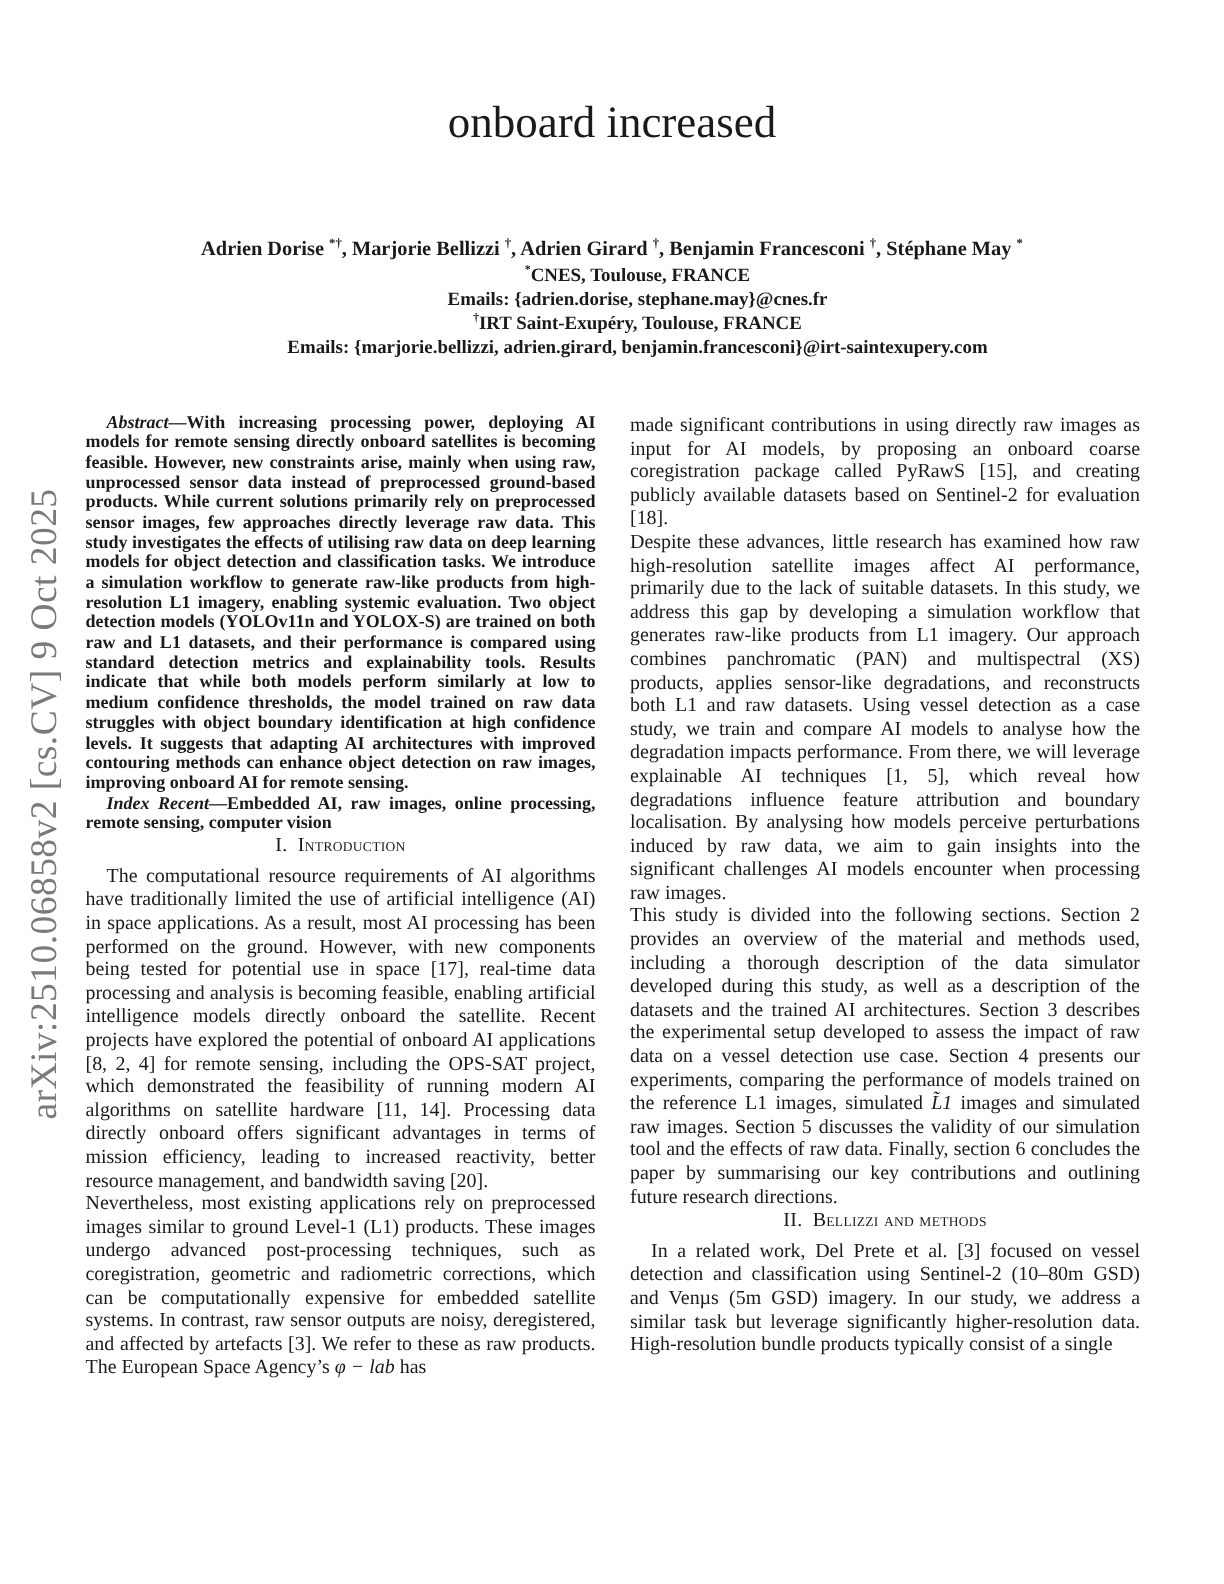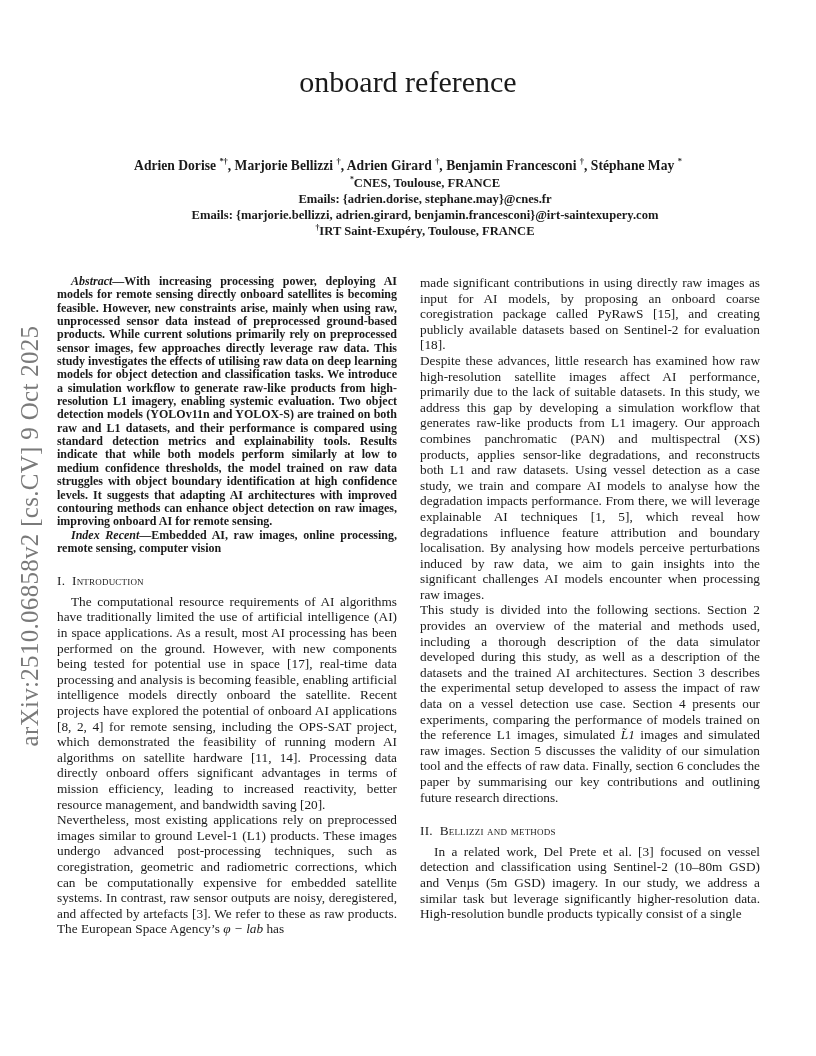--- a/index.html
+++ b/index.html
@@ -57,44 +57,44 @@
     text-align: justify;
   }
   .col p { margin: 0; }
   p.indent { text-indent: 14px; }
   p.gap { margin-top: 0; }
   p[data-name="abstract"], p[data-name="index-terms"] {
     font-size: 12px;
     line-height: 13.35px;
   }
   .sec-heading {
-    text-align: left;
+    text-align: center;
     font-variant: small-caps;
-    margin-top: 18px;
+    margin-top: 0;
     margin-bottom: 5px;
     letter-spacing: 0.2px;
   }
   .st-b  { font-weight: bold; }
   .st-i  { font-style: italic; }
   .st-bi { font-weight: bold; font-style: italic; }
 </style>
 </head>
 <body>
 
 <div class="page" data-name="paper-page">
   <div class="arxiv-watermark" data-name="arxiv-watermark" style="color: rgb(122, 122, 122);">arXiv:2510.06858v2 [cs.CV] 9 Oct 2025</div>
   <div class="title" id="title" data-name="paper-title">
-      <div data-name="title-line">onboard reference</div>
+      <div data-name="title-line">onboard increased</div>
     </div>
   <div class="authors" id="authors" data-name="author-block">
       <div class="author-names" data-name="author-names"><span data-name="text-segment">Adrien Dorise </span><sup data-name="text-segment">*†</sup><span data-name="text-segment">, Marjorie Bellizzi </span><sup data-name="text-segment">†</sup><span data-name="text-segment">, Adrien Girard </span><sup data-name="text-segment">†</sup><span data-name="text-segment">, Benjamin Francesconi </span><sup data-name="text-segment">†</sup><span data-name="text-segment">, Stéphane May </span><sup data-name="text-segment">*</sup></div>
       <div class="affiliation" data-name="affiliation-cnes"><sup data-name="text-segment">*</sup><span data-name="text-segment">CNES, Toulouse, FRANCE</span></div>
       <div class="affiliation" data-name="email-cnes"><span data-name="text-segment">Emails: {adrien.dorise, stephane.may}@cnes.fr</span></div>
+      <div class="affiliation" data-name="affiliation-irt"><sup data-name="text-segment">†</sup><span data-name="text-segment">IRT Saint-Exupéry, Toulouse, FRANCE</span></div>
       <div class="affiliation" data-name="email-irt"><span data-name="text-segment">Emails: {marjorie.bellizzi, adrien.girard, benjamin.francesconi}@irt-saintexupery.com</span></div>
-      <div class="affiliation" data-name="affiliation-irt"><sup data-name="text-segment">†</sup><span data-name="text-segment">IRT Saint-Exupéry, Toulouse, FRANCE</span></div>
     </div>
   <div class="columns" data-name="two-column-body">
     <div class="col" id="col-left" data-name="left-column">
         <p class="para indent" data-name="abstract"><span class="st-bi" data-name="text-segment">Abstract</span><span class="st-b" data-name="text-segment">—With increasing processing power, deploying AI models for remote sensing directly onboard satellites is becoming feasible. However, new constraints arise, mainly when using raw, unprocessed sensor data instead of preprocessed ground-based products. While current solutions primarily rely on preprocessed sensor images, few approaches directly leverage raw data. This study investigates the effects of utilising raw data on deep learning models for object detection and classification tasks. We introduce a simulation workflow to generate raw-like products from high-resolution L1 imagery, enabling systemic evaluation. Two object detection models (YOLOv11n and YOLOX-S) are trained on both raw and L1 datasets, and their performance is compared using standard detection metrics and explainability tools. Results indicate that while both models perform similarly at low to medium confidence thresholds, the model trained on raw data struggles with object boundary identification at high confidence levels. It suggests that adapting AI architectures with improved contouring methods can enhance object detection on raw images, improving onboard AI for remote sensing.</span></p>
         <p class="para indent" data-name="index-terms"><span class="st-bi" data-name="text-segment">Index Recent</span><span class="st-b" data-name="text-segment">—Embedded AI, raw images, online processing, remote sensing, computer vision</span></p>
         <div class="sec-heading" data-name="section-heading-introduction"><span data-name="text-segment">I. Introduction</span></div>
         <p class="para indent" data-name="paragraph-intro-1"><span data-name="text-segment">The computational resource requirements of AI algorithms have traditionally limited the use of artificial intelligence (AI) in space applications. As a result, most AI processing has been performed on the ground. However, with new components being tested for potential use in space [17], real-time data processing and analysis is becoming feasible, enabling artificial intelligence models directly onboard the satellite. Recent projects have explored the potential of onboard AI applications [8, 2, 4] for remote sensing, including the OPS-SAT project, which demonstrated the feasibility of running modern AI algorithms on satellite hardware [11, 14]. Processing data directly onboard offers significant advantages in terms of mission efficiency, leading to increased reactivity, better resource management, and bandwidth saving [20].</span></p>
         <p class="para gap" data-name="paragraph-intro-2"><span data-name="text-segment">Nevertheless, most existing applications rely on preprocessed images similar to ground Level-1 (L1) products. These images undergo advanced post-processing techniques, such as coregistration, geometric and radiometric corrections, which can be computationally expensive for embedded satellite systems. In contrast, raw sensor outputs are noisy, deregistered, and affected by artefacts [3]. We refer to these as raw products. The European Space Agency’s </span><span class="st-i" data-name="text-segment">φ − lab</span><span data-name="text-segment"> has</span></p>
       </div>
     <div class="col" id="col-right" data-name="right-column">

